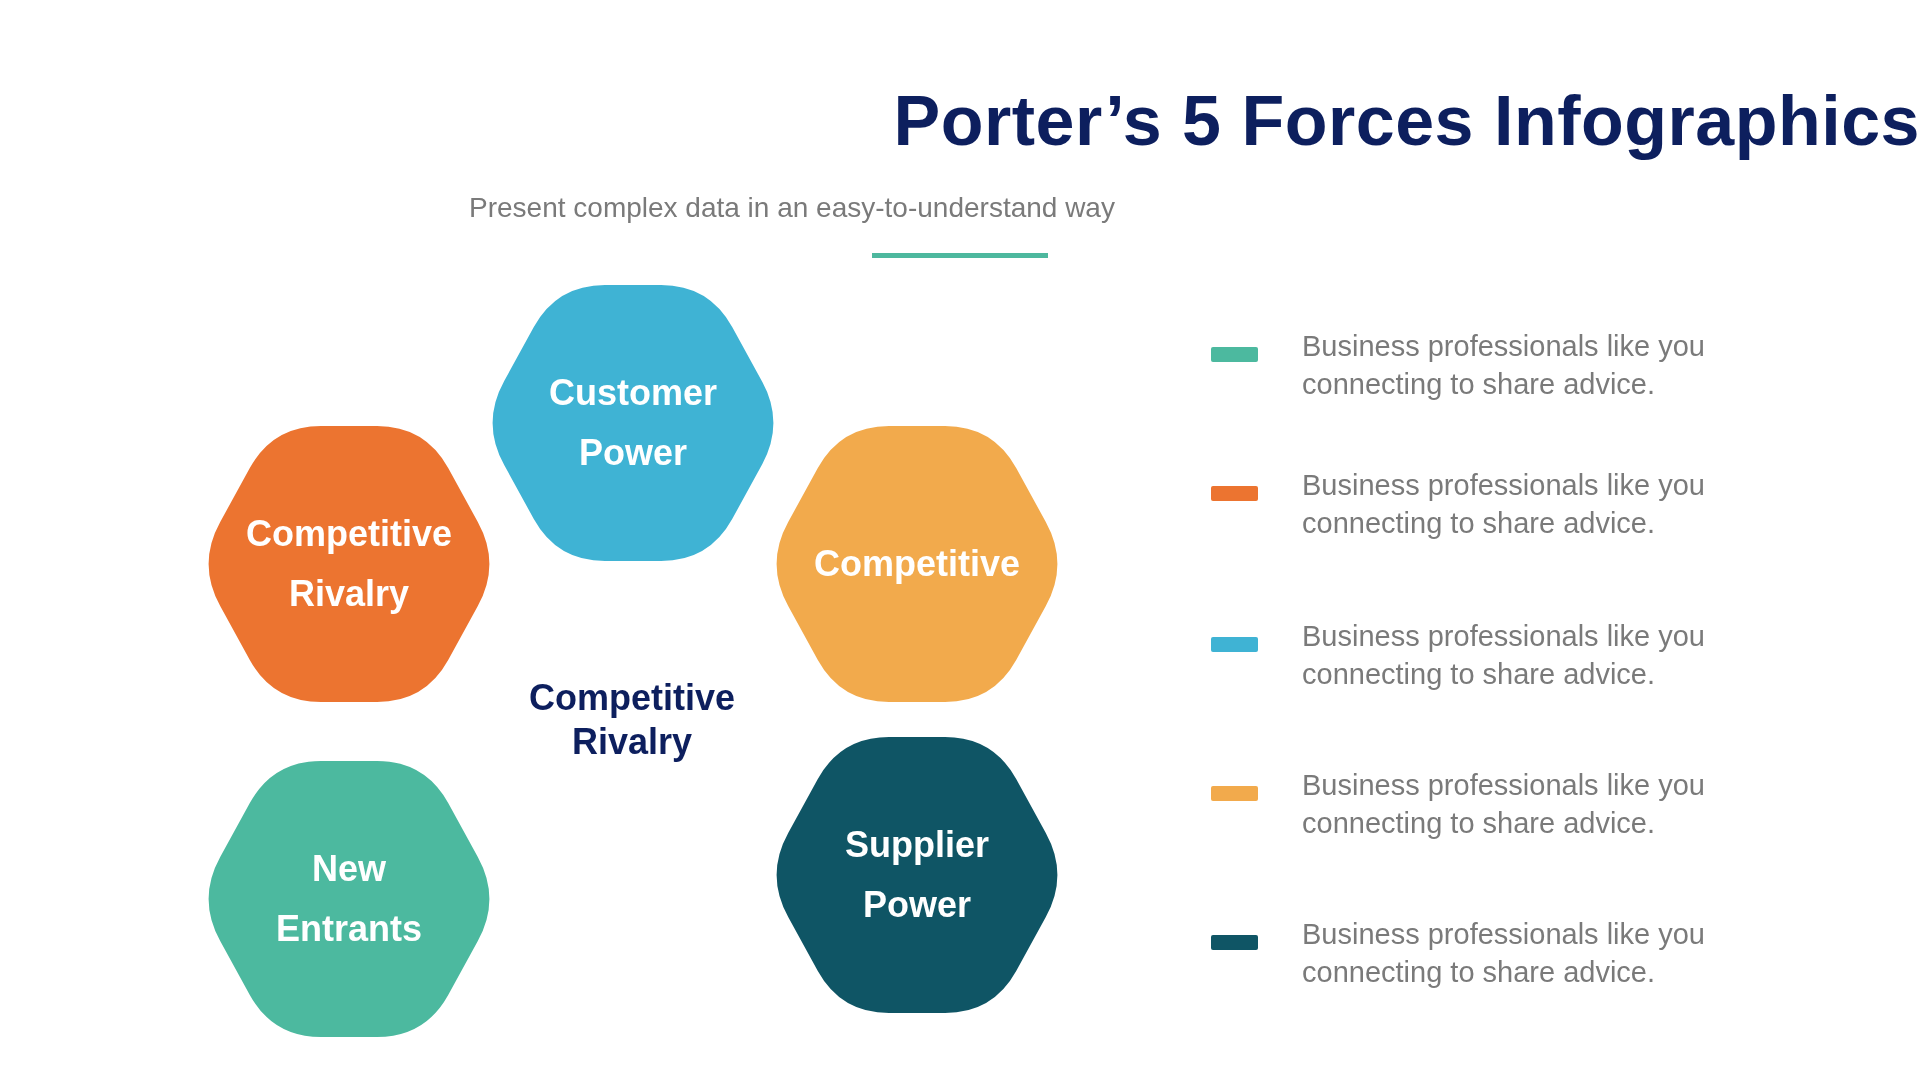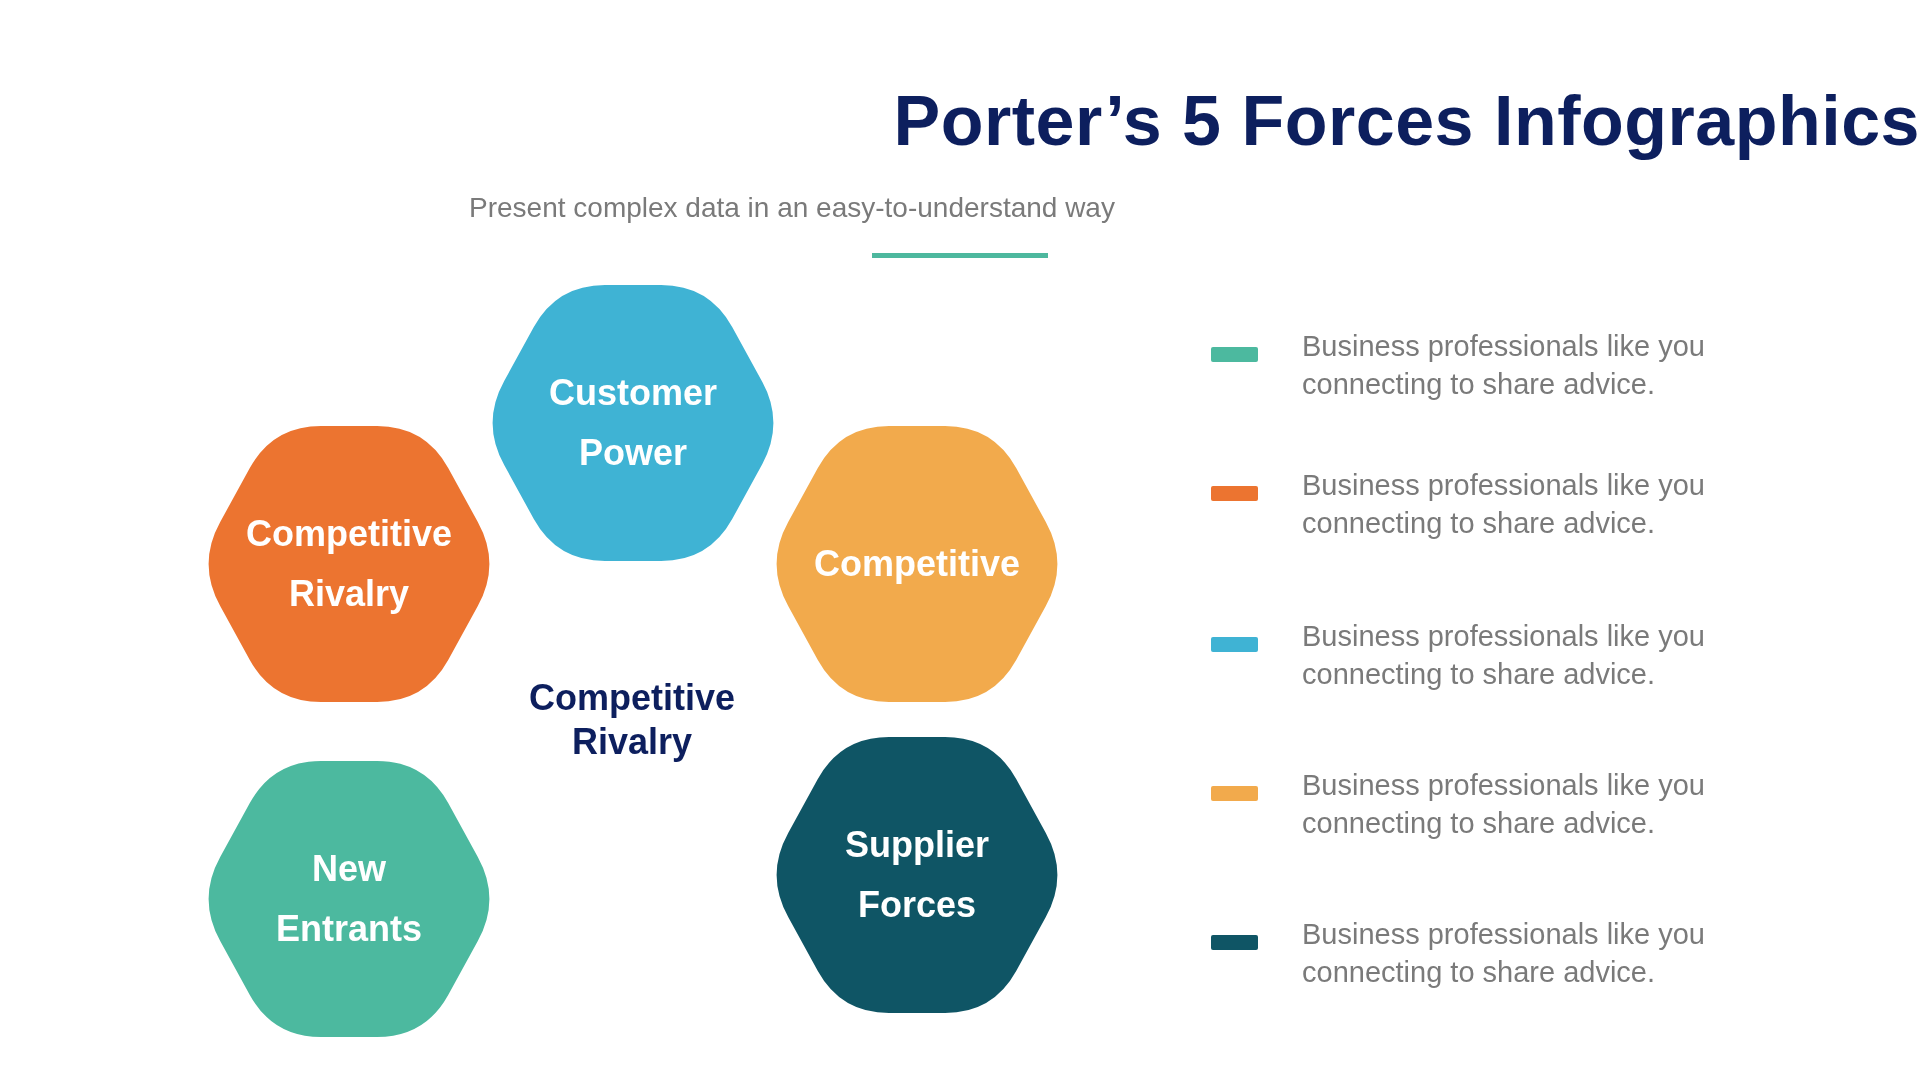--- a/index.html
+++ b/index.html
@@ -47,21 +47,21 @@
       <path class="hexpath" d="M52.8,42.0 Q76,0 124.0,0.0 L180.0,0.0 Q228,0 251.2,42.0 L280.8,96.0 Q304,138 280.8,180.0 L251.2,234.0 Q228,276 180.0,276.0 L124.0,276.0 Q76,276 52.8,234.0 L23.2,180.0 Q0,138 23.2,96.0 Z" fill="#4cb99f"></path>
     </svg>
   <div class="label">New
 Entrants</div>
 </div>
 <div class="hex" style="left:765px; top:737px;">
   <svg viewBox="0 0 304 276">
       <path class="hexpath" d="M52.8,42.0 Q76,0 124.0,0.0 L180.0,0.0 Q228,0 251.2,42.0 L280.8,96.0 Q304,138 280.8,180.0 L251.2,234.0 Q228,276 180.0,276.0 L124.0,276.0 Q76,276 52.8,234.0 L23.2,180.0 Q0,138 23.2,96.0 Z" fill="#0f5565"></path>
     </svg>
   <div class="label">Supplier
-Forces</div>
+Power</div>
 </div>
 
 <div class="center-label">Competitive
 Rivalry</div>
 
 <div class="legend-item" style="top:327px;">
   <div class="legend-bar" style="top: 20px; background: rgb(76, 185, 159);"></div>
   <div class="legend-text">Business professionals like you
 connecting to share advice.</div>
 </div>

